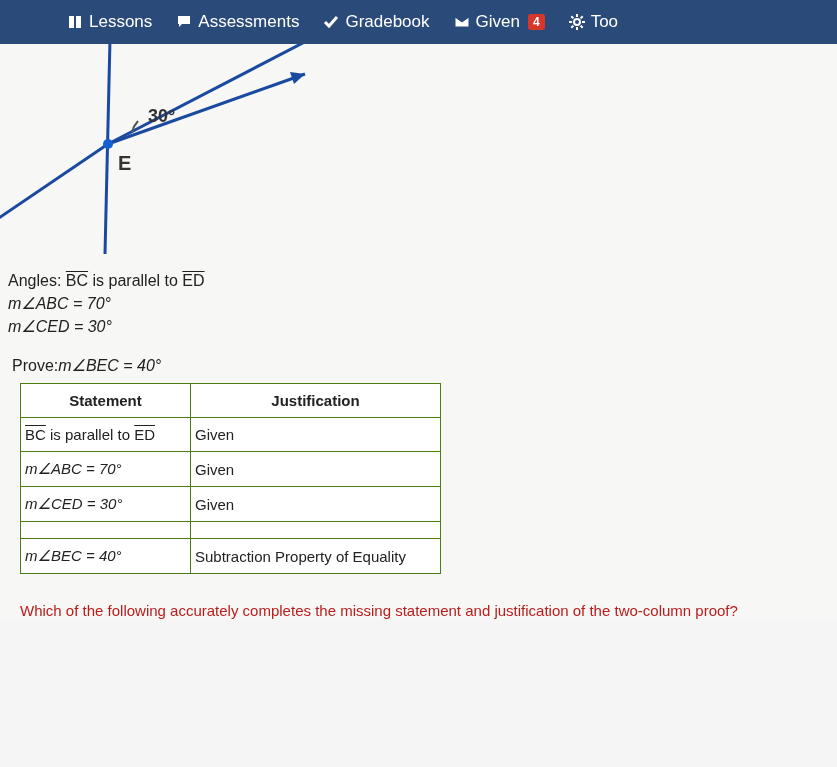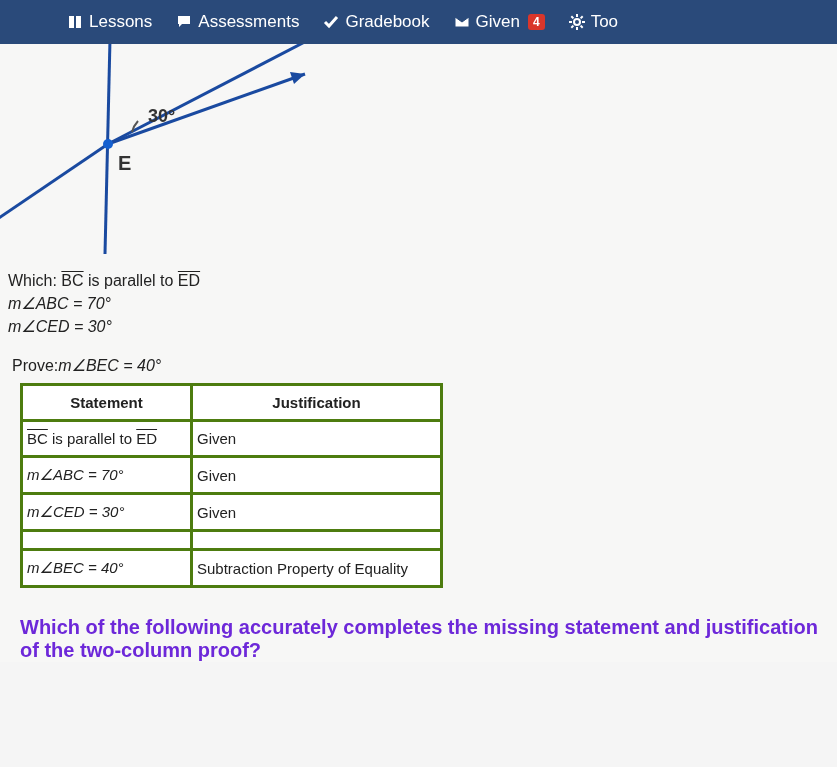--- a/index.html
+++ b/index.html
@@ -51,39 +51,38 @@
     .overline { text-decoration: overline; font-style: normal; }
     .given-block { margin-bottom: 20px; }
     .prove-block { margin: 4px 0 8px 4px;}
     table.proof {
       border-collapse: collapse;
       margin: 6px 0 0 12px;
       font-size: 15px;
       background: #fff;
     }
     table.proof th, table.proof td {
-      border: 3px solid #4d7c0f;
+      border: 1px solid #4d7c0f;
       padding: 8px 4px;
       text-align: left;
       min-width: 140px;
       color:#222;
     }
     table.proof th {
       background: #fff;
       font-weight: bold;
       text-align: center;
     }
     .stmt-col { width: 170px; }
     .just-col { width: 250px; }
     .em { font-style: italic; }
     .question {
       margin: 28px 0 0 12px;
-      font-size: 20px;
-      color: #6d28d9;
-      font-weight: bold;
+      font-size: 15px;
+      color: #b91c1c;
     }
   </style>
 </head>
 <body>
 
 <div class="nav">
   <div class="nav-item">
     <span class="nav-icon">
       <svg viewBox="0 0 16 16" width="16" height="16" fill="#fff">
           <path d="M2 2h5v12H2zM9 2h5v12H9z"></path>
@@ -146,21 +145,21 @@
       <circle cx="108" cy="100" r="5" fill="#1560d0"></circle>
     </svg>
     <div style="position:absolute; left:148px; top:62px; font-size:18px; font-weight:bold;">30°</div>
     <div style="position:absolute; left:118px; top:108px; font-size:20px; font-weight:bold;">E</div>
   </div>
 
   <div class="content">
 
     <div class="given-block">
       <div class="math-line">
-        <span class="label">Which:</span>
+        <span class="label">Angles:</span>
         <span class="overline">BC</span><span class="label"> is parallel to </span><span class="overline">ED</span>
       </div>
       <div class="math-line">m∠ABC = 70°</div>
       <div class="math-line">m∠CED = 30°</div>
     </div>
 
     <div class="prove-block">
       <span class="math-line"><span class="label">Prove:</span><span>m∠BEC = 40°</span></span>
     </div>
 

